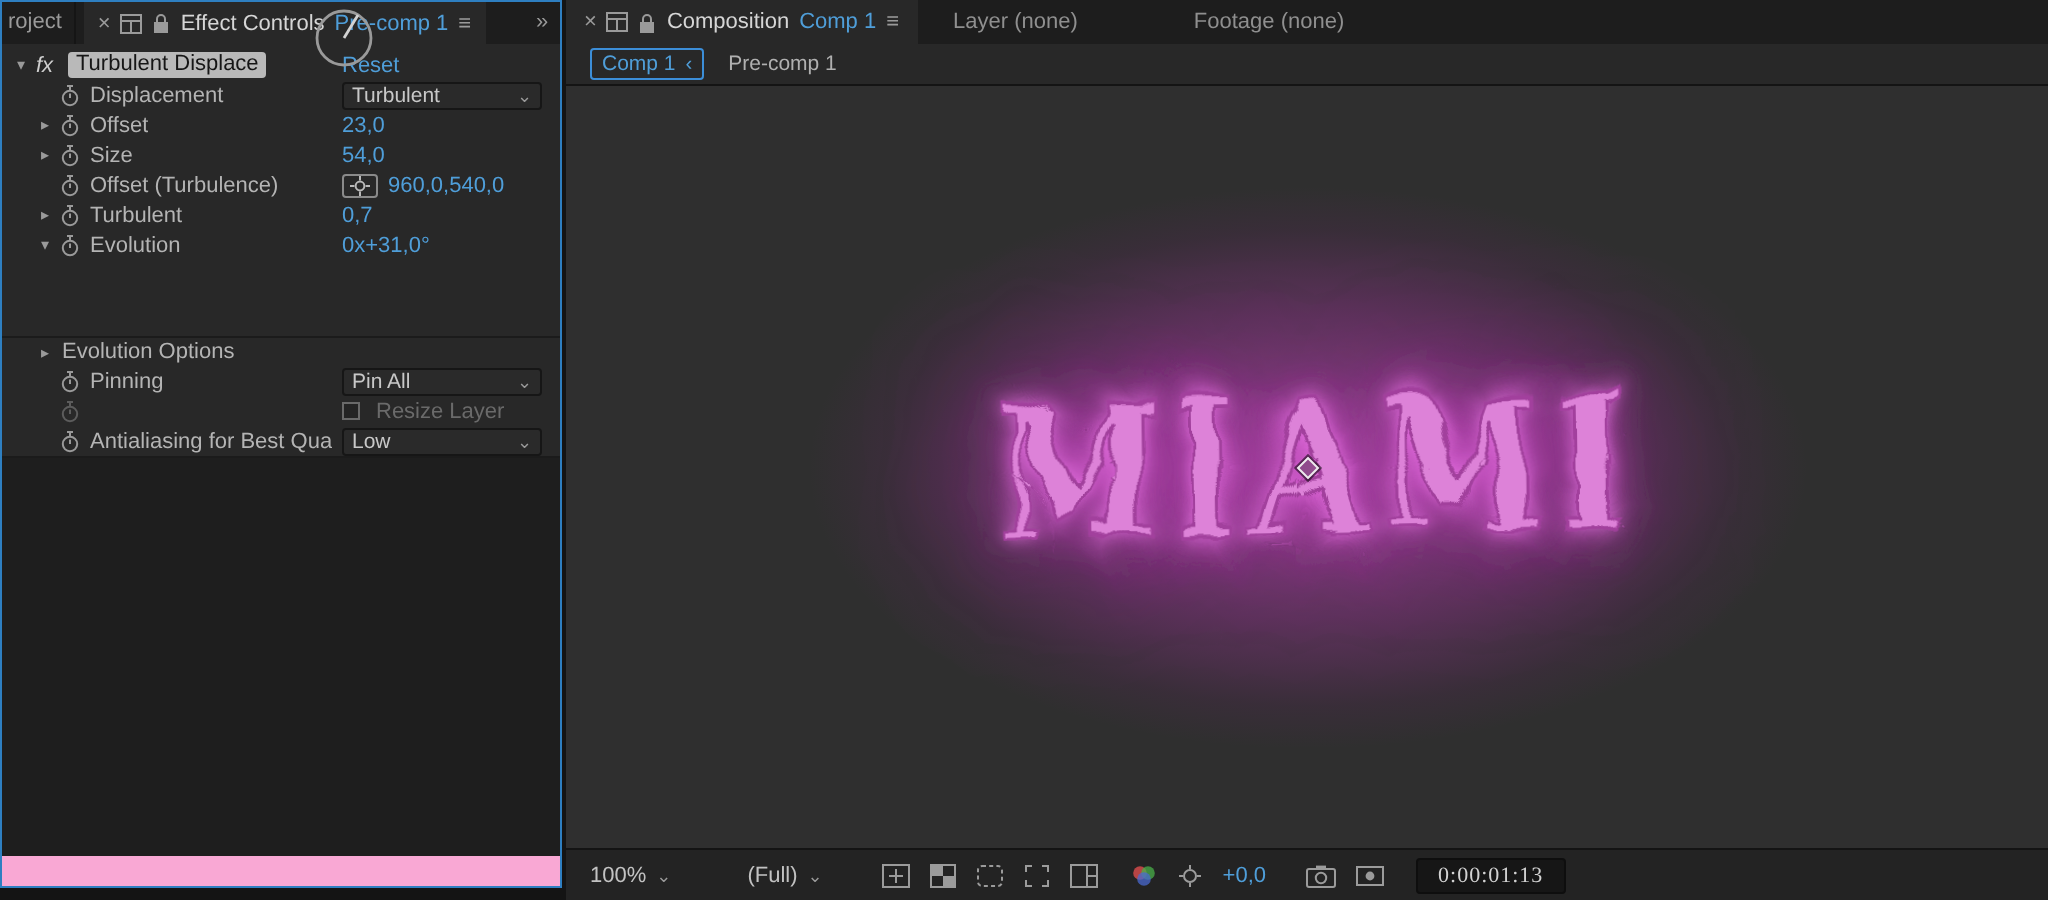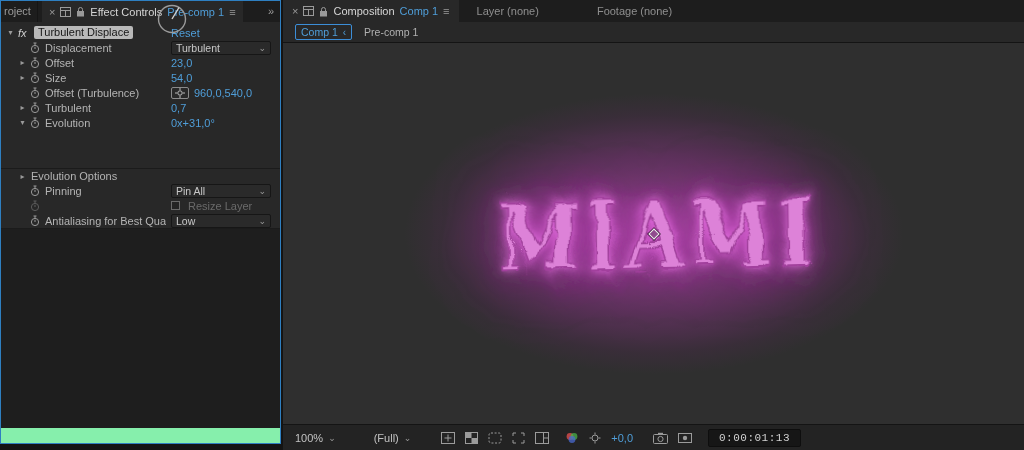--- a/index.html
+++ b/index.html
@@ -1,20 +1,20 @@
 <!DOCTYPE html>
 <html><head>
 <meta charset="utf-8">
 <style>
   * { margin:0; padding:0; box-sizing:border-box; }
   html,body { width:1024px; height:450px; background:#141414; font-family:"Liberation Sans",sans-serif; font-size:11px; color:#b4b4b4; overflow:hidden; }
   .stage { position:relative; width:1024px; height:450px; background:#141414; }
 
   
-  .left-panel { position:absolute; left:0; top:0; width:281px; height:444px; background:#86efac; border:1px solid #2e7fc1; }
+  .left-panel { position:absolute; left:0; top:0; width:281px; height:444px; background:#f9a8d4; border:1px solid #2e7fc1; }
   .lp-tabbar { height:21px; background:#1d1d1d; display:flex; align-items:stretch; }
   .tab-partial { padding:0 6px 0 3px; line-height:21px; color:#9a9a9a; background:#1d1d1d; border-right:1px solid #151515; }
   .tab-active-left { background:#282828; display:flex; align-items:center; gap:5px; padding:0 7px; margin-left:4px; }
   .tab-active-left .title { color:#d6d6d6; white-space:nowrap; }
   .tab-active-left .comp { color:#4f9ed9; white-space:nowrap; }
   .icon-btn { color:#9a9a9a; cursor:default; display:inline-flex; align-items:center; }
   .lp-tab-spacer { flex:1; background:#1d1d1d; }
   .overflow-btn { width:18px; text-align:center; line-height:21px; color:#9a9a9a; background:#1d1d1d; }
   .lp-breadcrumb { height:19px; line-height:19px; background:#282828; border-bottom:1px solid #171717; padding-left:8px; color:#9a9a9a; font-size:10.5px; }
   .lp-rows { background:#282828; padding-top:3px; }
@@ -59,21 +59,21 @@
            text-shadow:0 0 10px rgba(243,124,238,0.9), 0 0 26px rgba(224,74,218,0.85), 0 0 60px rgba(204,46,198,0.7);
            filter:url(#turb); white-space:nowrap; }
   .anchor { position:absolute; left:50%; top:50%; width:8px; height:8px; border:1px solid #ececec; background:rgba(60,60,60,0.4);
             transform:translate(-50%,-50%) rotate(45deg); box-shadow:0 0 0 1px rgba(0,0,0,0.55); }
   .rp-toolbar { position:absolute; left:0; bottom:0; right:0; height:26px; background:#232323; border-top:1px solid #141414; display:flex; align-items:center; padding-left:8px; }
   .tb-dd { display:flex; align-items:center; gap:5px; color:#c2c2c2; padding:0 4px; }
   .tb-dd .chev { color:#9a9a9a; font-size:9px; }
   .tb-icons { display:flex; align-items:center; gap:10px; margin-left:26px; color:#9b9b9b; }
   .tb-icon { display:inline-flex; align-items:center; }
   .exposure { color:#4f9ed9; margin-left:10px; }
-  .timecode { background:#161616; border:1px solid #0e0e0e; border-radius:2px; color:#d2d2d2; font-family:Liberation Mono, monospace; font-size:11px; padding:2px 10px; margin-left:16px; letter-spacing:0.5px; }
+  .timecode { background:#161616; border:1px solid #0e0e0e; border-radius:2px; color:#d2d2d2; font-family:Liberation Serif, serif; font-size:11px; padding:2px 10px; margin-left:16px; letter-spacing:0.5px; }
   .gutter { position:absolute; left:281px; top:0; width:2px; height:450px; background:#141414; }
   svg { display:block; }
 </style>
 </head>
 <body>
 
 <svg width="0" height="0" style="position:absolute">
   <filter id="turb" x="-20%" y="-20%" width="140%" height="140%">
     <feTurbulence type="turbulence" baseFrequency="0.016 0.022" numOctaves="2" seed="7" result="n"></feTurbulence>
     <feDisplacementMap in="SourceGraphic" in2="n" scale="14" xChannelSelector="R" yChannelSelector="G"></feDisplacementMap>

